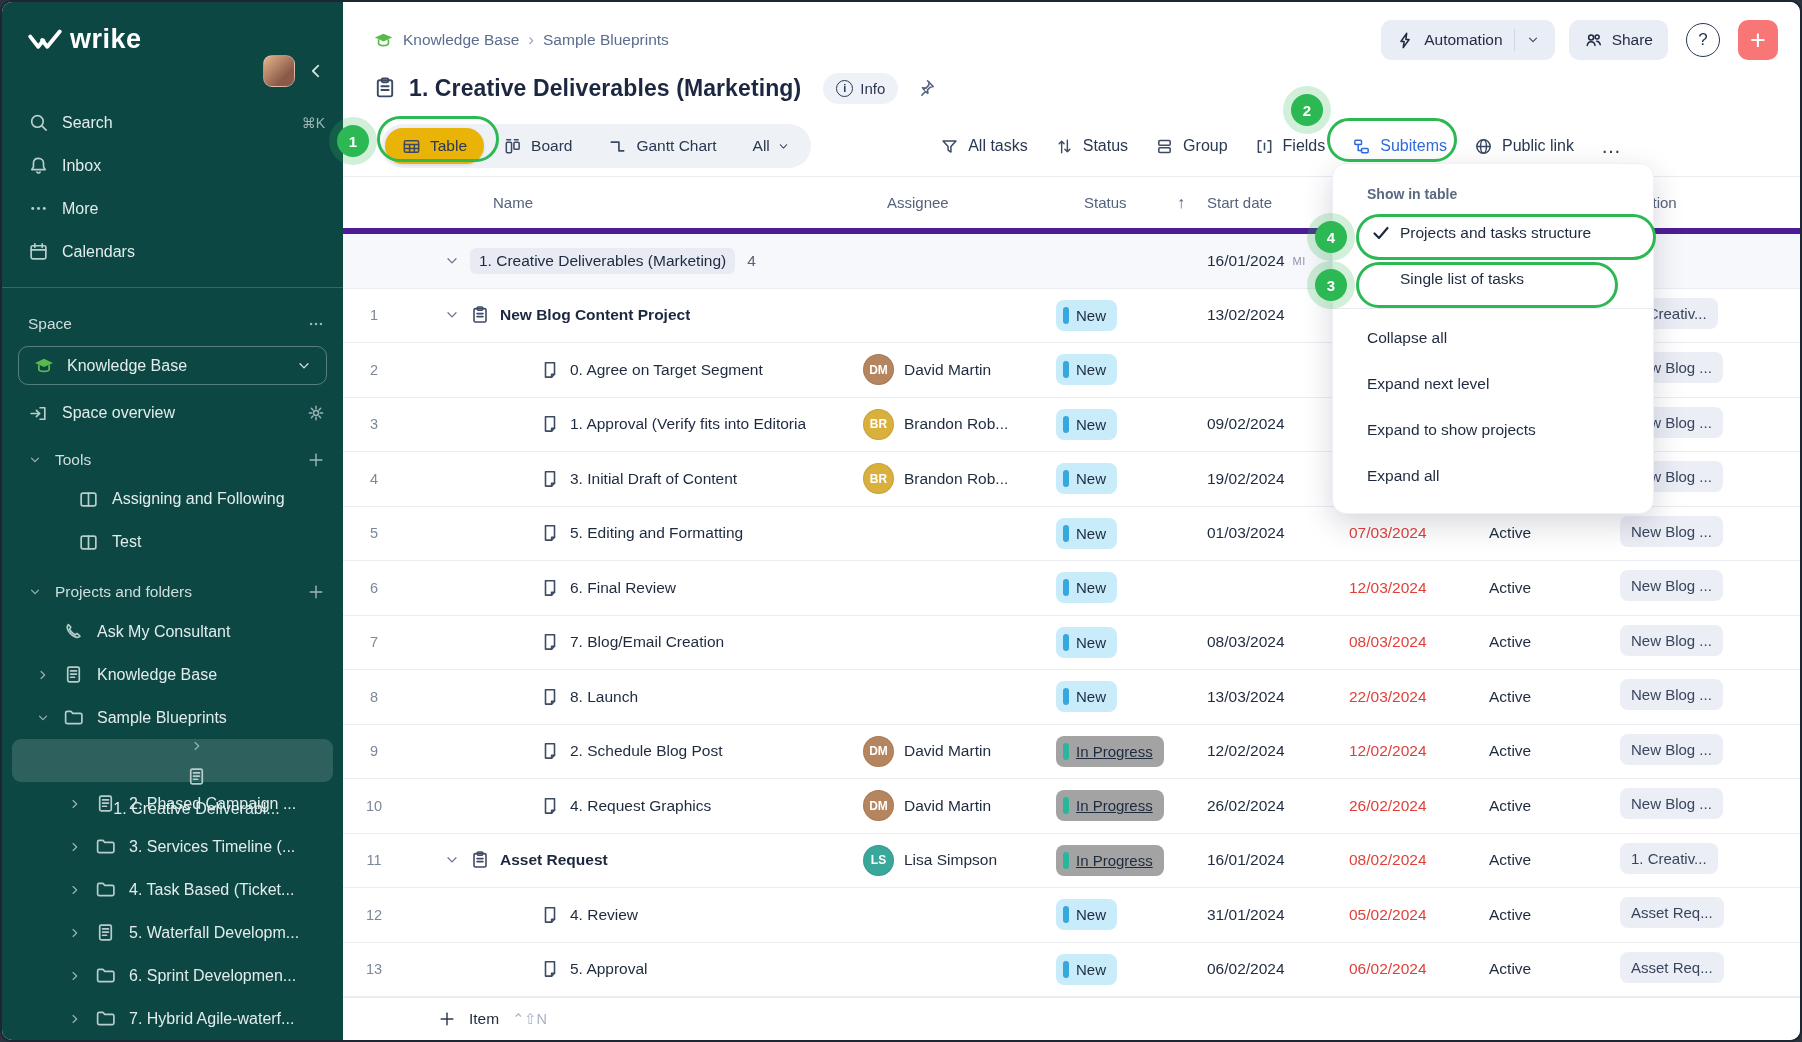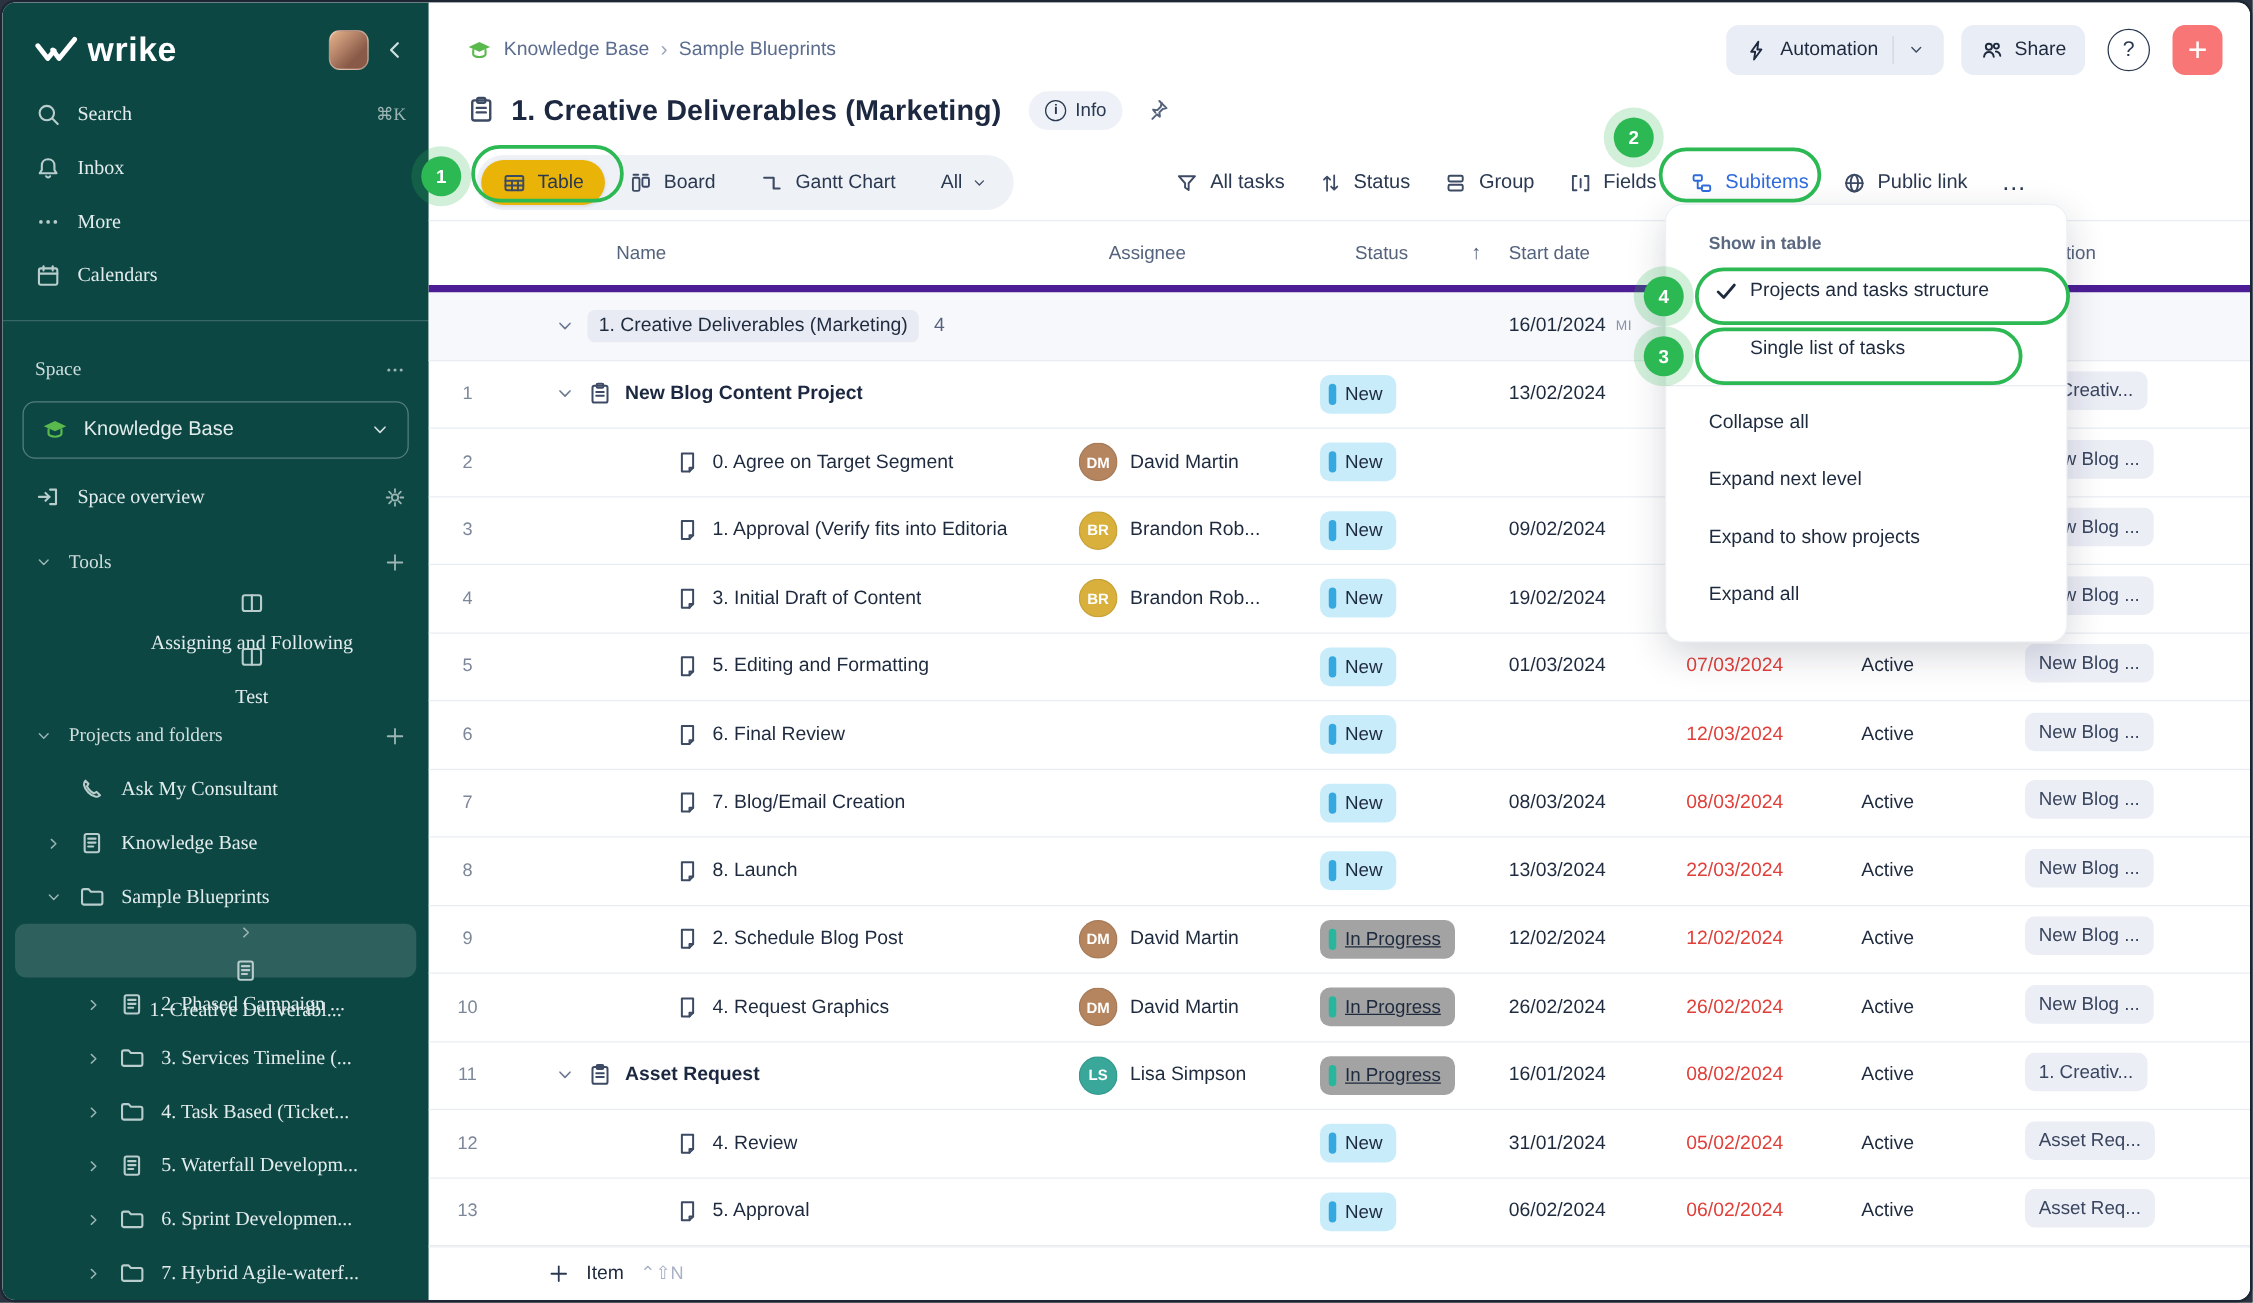--- a/index.html
+++ b/index.html
@@ -4,43 +4,43 @@
 <style>
   * { margin:0; padding:0; box-sizing:border-box; }
   html,body { background:#2b3340; }
   body { font-family:"Liberation Sans","DejaVu Sans",sans-serif; color:#1e2a3e; }
   .app { position:relative; width:1802px; height:1042px; background:#ffffff;
          border:2px solid #1c2733; border-radius:12px; overflow:hidden; display:flex; }
 
   
   .sidebar { width:341px; min-width:341px; background:#0c4744; color:#e3ecec; padding-top:14px;
              display:flex; flex-direction:column; overflow:hidden; }
-  .sb-top { display:flex; align-items:center; padding:8px 18px 14px 26px; }
+  .sb-top { display:flex; align-items:flex-start; padding:8px 18px 14px 26px;flex-direction:column; }
   .logo { display:flex; align-items:center; gap:8px; color:#fff; font-size:27px; font-weight:700; letter-spacing:.5px; }
   .logo svg { width:34px; height:24px; }
   .sb-top-right { margin-left:auto; display:flex; align-items:center; gap:12px; }
   .avatar-sq { width:32px; height:32px; border-radius:9px; background:linear-gradient(135deg,#e8b48e,#8a5a48 70%); border:1px solid rgba(255,255,255,.35); }
   .collapse-btn { color:#cfe0df; display:flex; }
   .collapse-btn svg { width:18px; height:18px; }
 
   .sb-row { display:flex; align-items:center; height:43px; padding:0 18px 0 26px; gap:13px;
-            font-size:16px; color:#e3ecec; white-space:nowrap;font-family:Liberation Serif, serif; }
+            font-size:16px; color:#e3ecec; white-space:nowrap; }
   .sb-row .ic { width:21px; height:21px; display:inline-flex; color:#b9cdcc; flex:none; }
   .sb-row .ic svg { width:100%; height:100%; }
   .trail { margin-left:auto; color:#9db6b5; font-size:14px; display:flex; align-items:center; }
   .trail .ic { width:18px; height:18px; color:#9db6b5; }
   .sb-divider { height:1px; background:rgba(255,255,255,.18); margin:14px 0 18px 0; }
   .sb-label { color:#cfdedd; font-size:15.5px; }
   .sb-kb { margin:4px 16px 10px 16px; height:46px; border:1px solid rgba(255,255,255,.30); border-radius:10px;
            display:flex; align-items:center; gap:12px; padding:0 14px; font-size:16px; }
   .sb-kb .cap { width:22px; height:22px; color:#59b94c; }
   .sb-kb .chev { margin-left:auto; width:16px; height:16px; color:#cfe0df; }
   .sb-sec { margin-top:10px; }
   .sb-sec .ic.chv { width:14px; height:14px; color:#9db6b5; }
-  .sb-child { padding-left:76px;flex-direction:column; }
+  .sb-child { padding-left:76px; }
   .tree-row { position:relative; border-radius:9px; margin:0 10px; padding-right:8px; }
   .tree-row .chvslot { width:14px; height:14px; color:#9db6b5; flex:none; display:inline-flex; }
   .tree-row .chvslot svg { width:14px; height:14px; }
   .tree-row.selected { background:rgba(255,255,255,.14);flex-direction:column; }
   .lvl0 { padding-left:24px; }
   .lvl1 { padding-left:56px; }
   .sb-tree { display:block; }
 
   
   .main { position:relative; flex:1; background:#fff; display:flex; flex-direction:column; }

